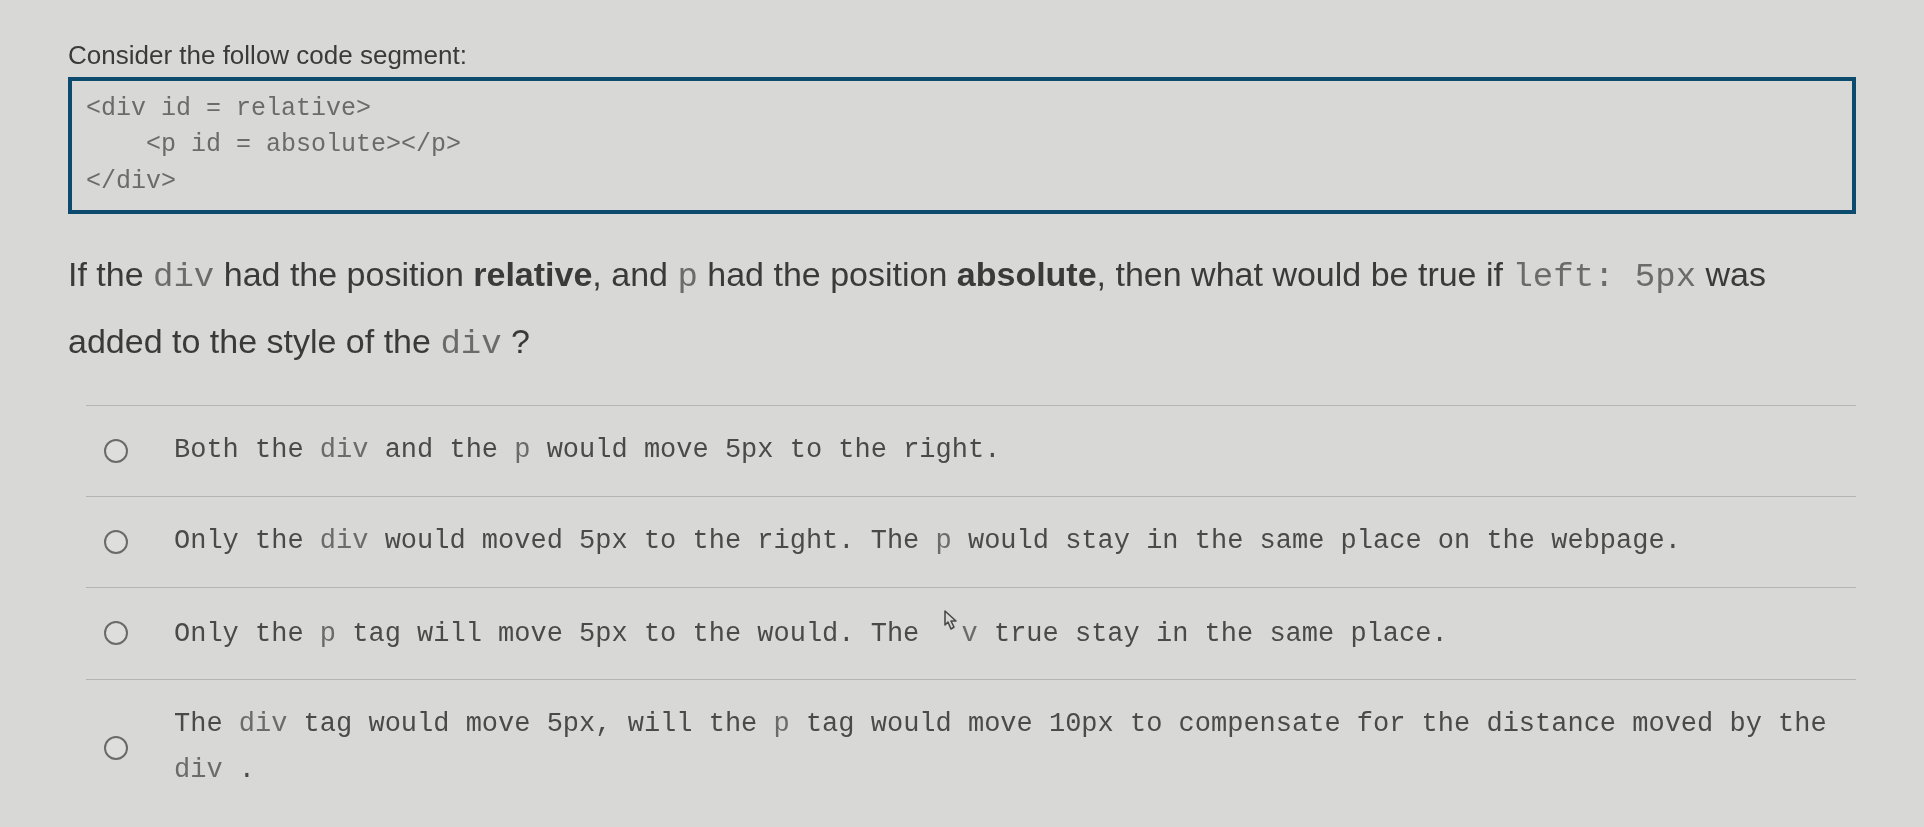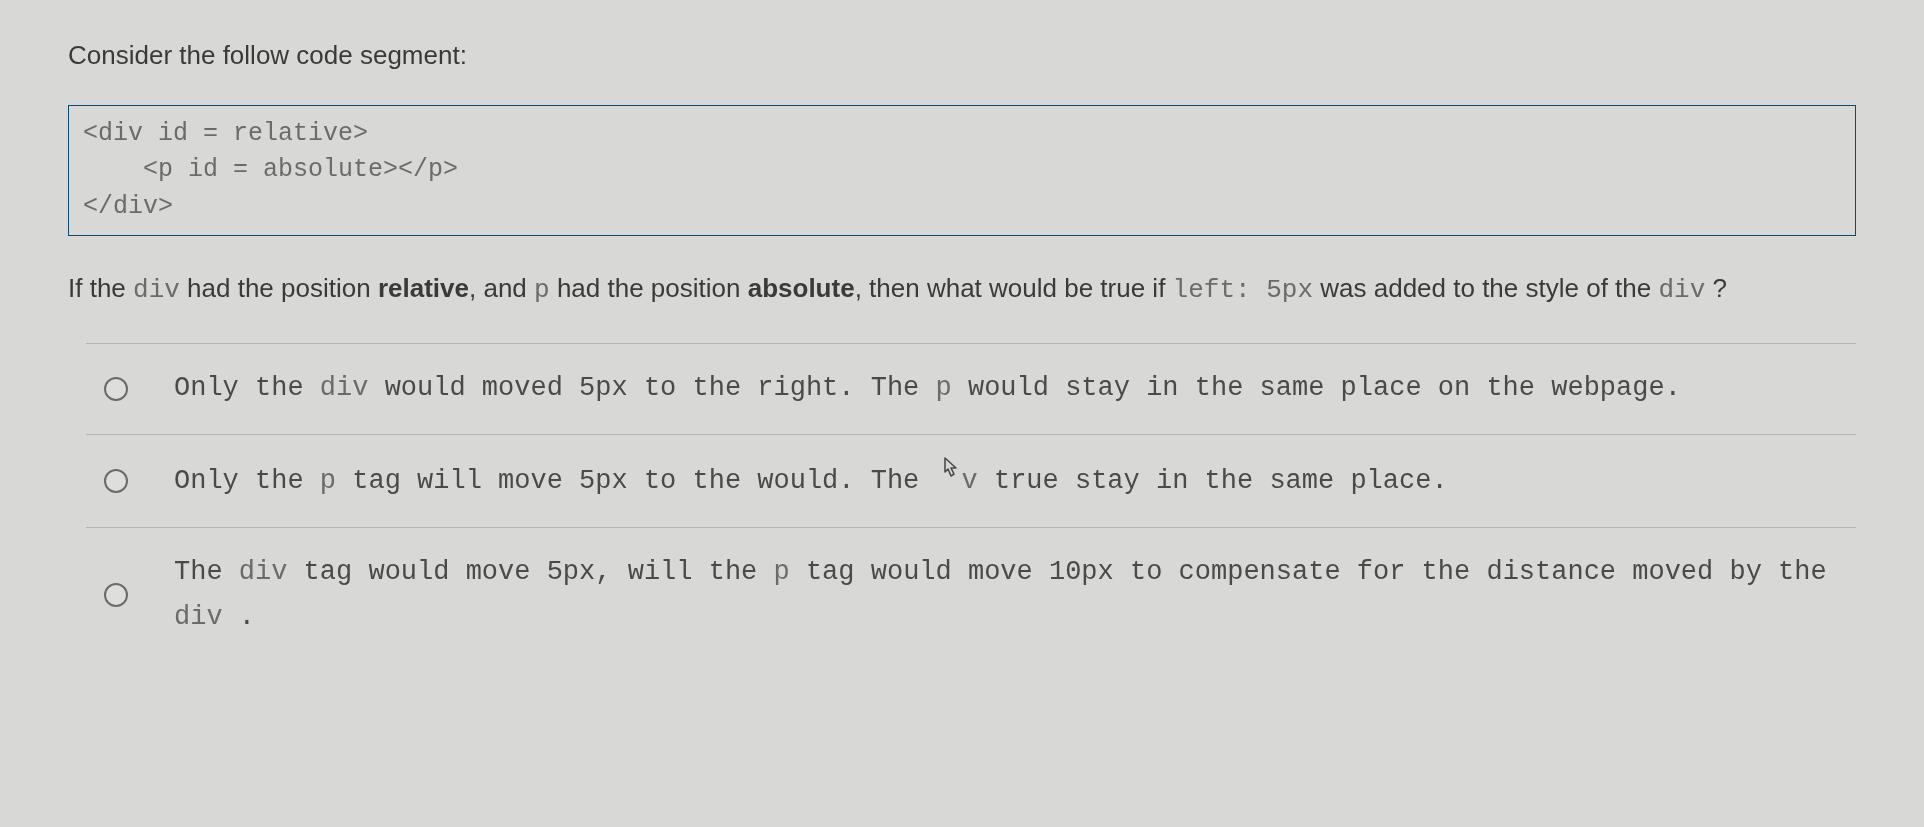--- a/index.html
+++ b/index.html
@@ -17,35 +17,35 @@
     overflow: hidden;
   }
   .question-card {
     margin: 10px 28px 0 28px;
     padding: 20px 40px 0 40px;
   }
   .prompt-line {
     font-size: 26px;
     font-weight: 400;
     color: #3a3a3a;
-    margin-bottom: 34px;
+    margin-bottom: 6px;
   }
   .code-block {
-    border: 1px solid #0c4a6e;
+    border: 4px solid #0c4a6e;
     background: #d8d9d6;
     padding: 10px 14px 10px 14px;
     font-family: "Courier New", Courier, monospace;
     font-size: 25px;
     color: #6b6b6b;
     line-height: 1.45;
     margin-bottom: 28px;
     white-space: pre;
   }
   .question-text {
-    font-size: 26px;
+    font-size: 34px;
     color: #3a3a3a;
     line-height: 1.9;
     margin-bottom: 28px;
   }
   .question-text .code-inline,
   .options .code-inline {
     font-family: "Courier New", Courier, monospace;
     color: #6b6b6b;
   }
   .question-text strong {
@@ -102,20 +102,24 @@
   <div class="code-block"><span>&lt;div id = relative&gt;</span>
 <span>    &lt;p id = absolute&gt;&lt;/p&gt;</span>
 <span>&lt;/div&gt;</span></div>
 
   <div class="question-text">
     <span>If the </span><span class="code-inline">div</span><span> had the position </span><strong>relative</strong><span>, and </span><span class="code-inline">p</span><span> had the position </span><strong>absolute</strong><span>, then what would be true if </span><span class="code-inline">left: 5px</span><span> was added to the style of the </span><span class="code-inline">div</span><span> ?</span>
   </div>
 
   <div class="options">
 
+  <div class="option-row">
+        <div class="radio"></div>
+        <div class="option-text"><span>Both the </span><span class="code-inline">div</span><span> and the </span><span class="code-inline">p</span><span> would move 5px to the right.</span></div>
+      </div>
       <div class="option-row">
         <div class="radio"></div>
         <div class="option-text"><span>Only the </span><span class="code-inline">div</span><span> would moved 5px to the right. The </span><span class="code-inline">p</span><span> would stay in the same place on the webpage.</span></div>
       </div>
       <div class="option-row">
         <div class="radio"></div>
         <div class="option-text"><span>Only the </span><span class="code-inline">p</span><span> tag will move 5px to the would. The </span><span class="cursor-icon"><svg width="26" height="30" viewBox="0 0 26 30">
               <path d="M9 3 L9 17 L12 14 L15 21 L18 19 L15 13 L20 13 Z" fill="none" stroke="#4a4a4a" stroke-width="1.6" stroke-linejoin="round"></path>
             </svg></span><span class="code-inline">v</span><span> true stay in the same place.</span></div>
       </div>

